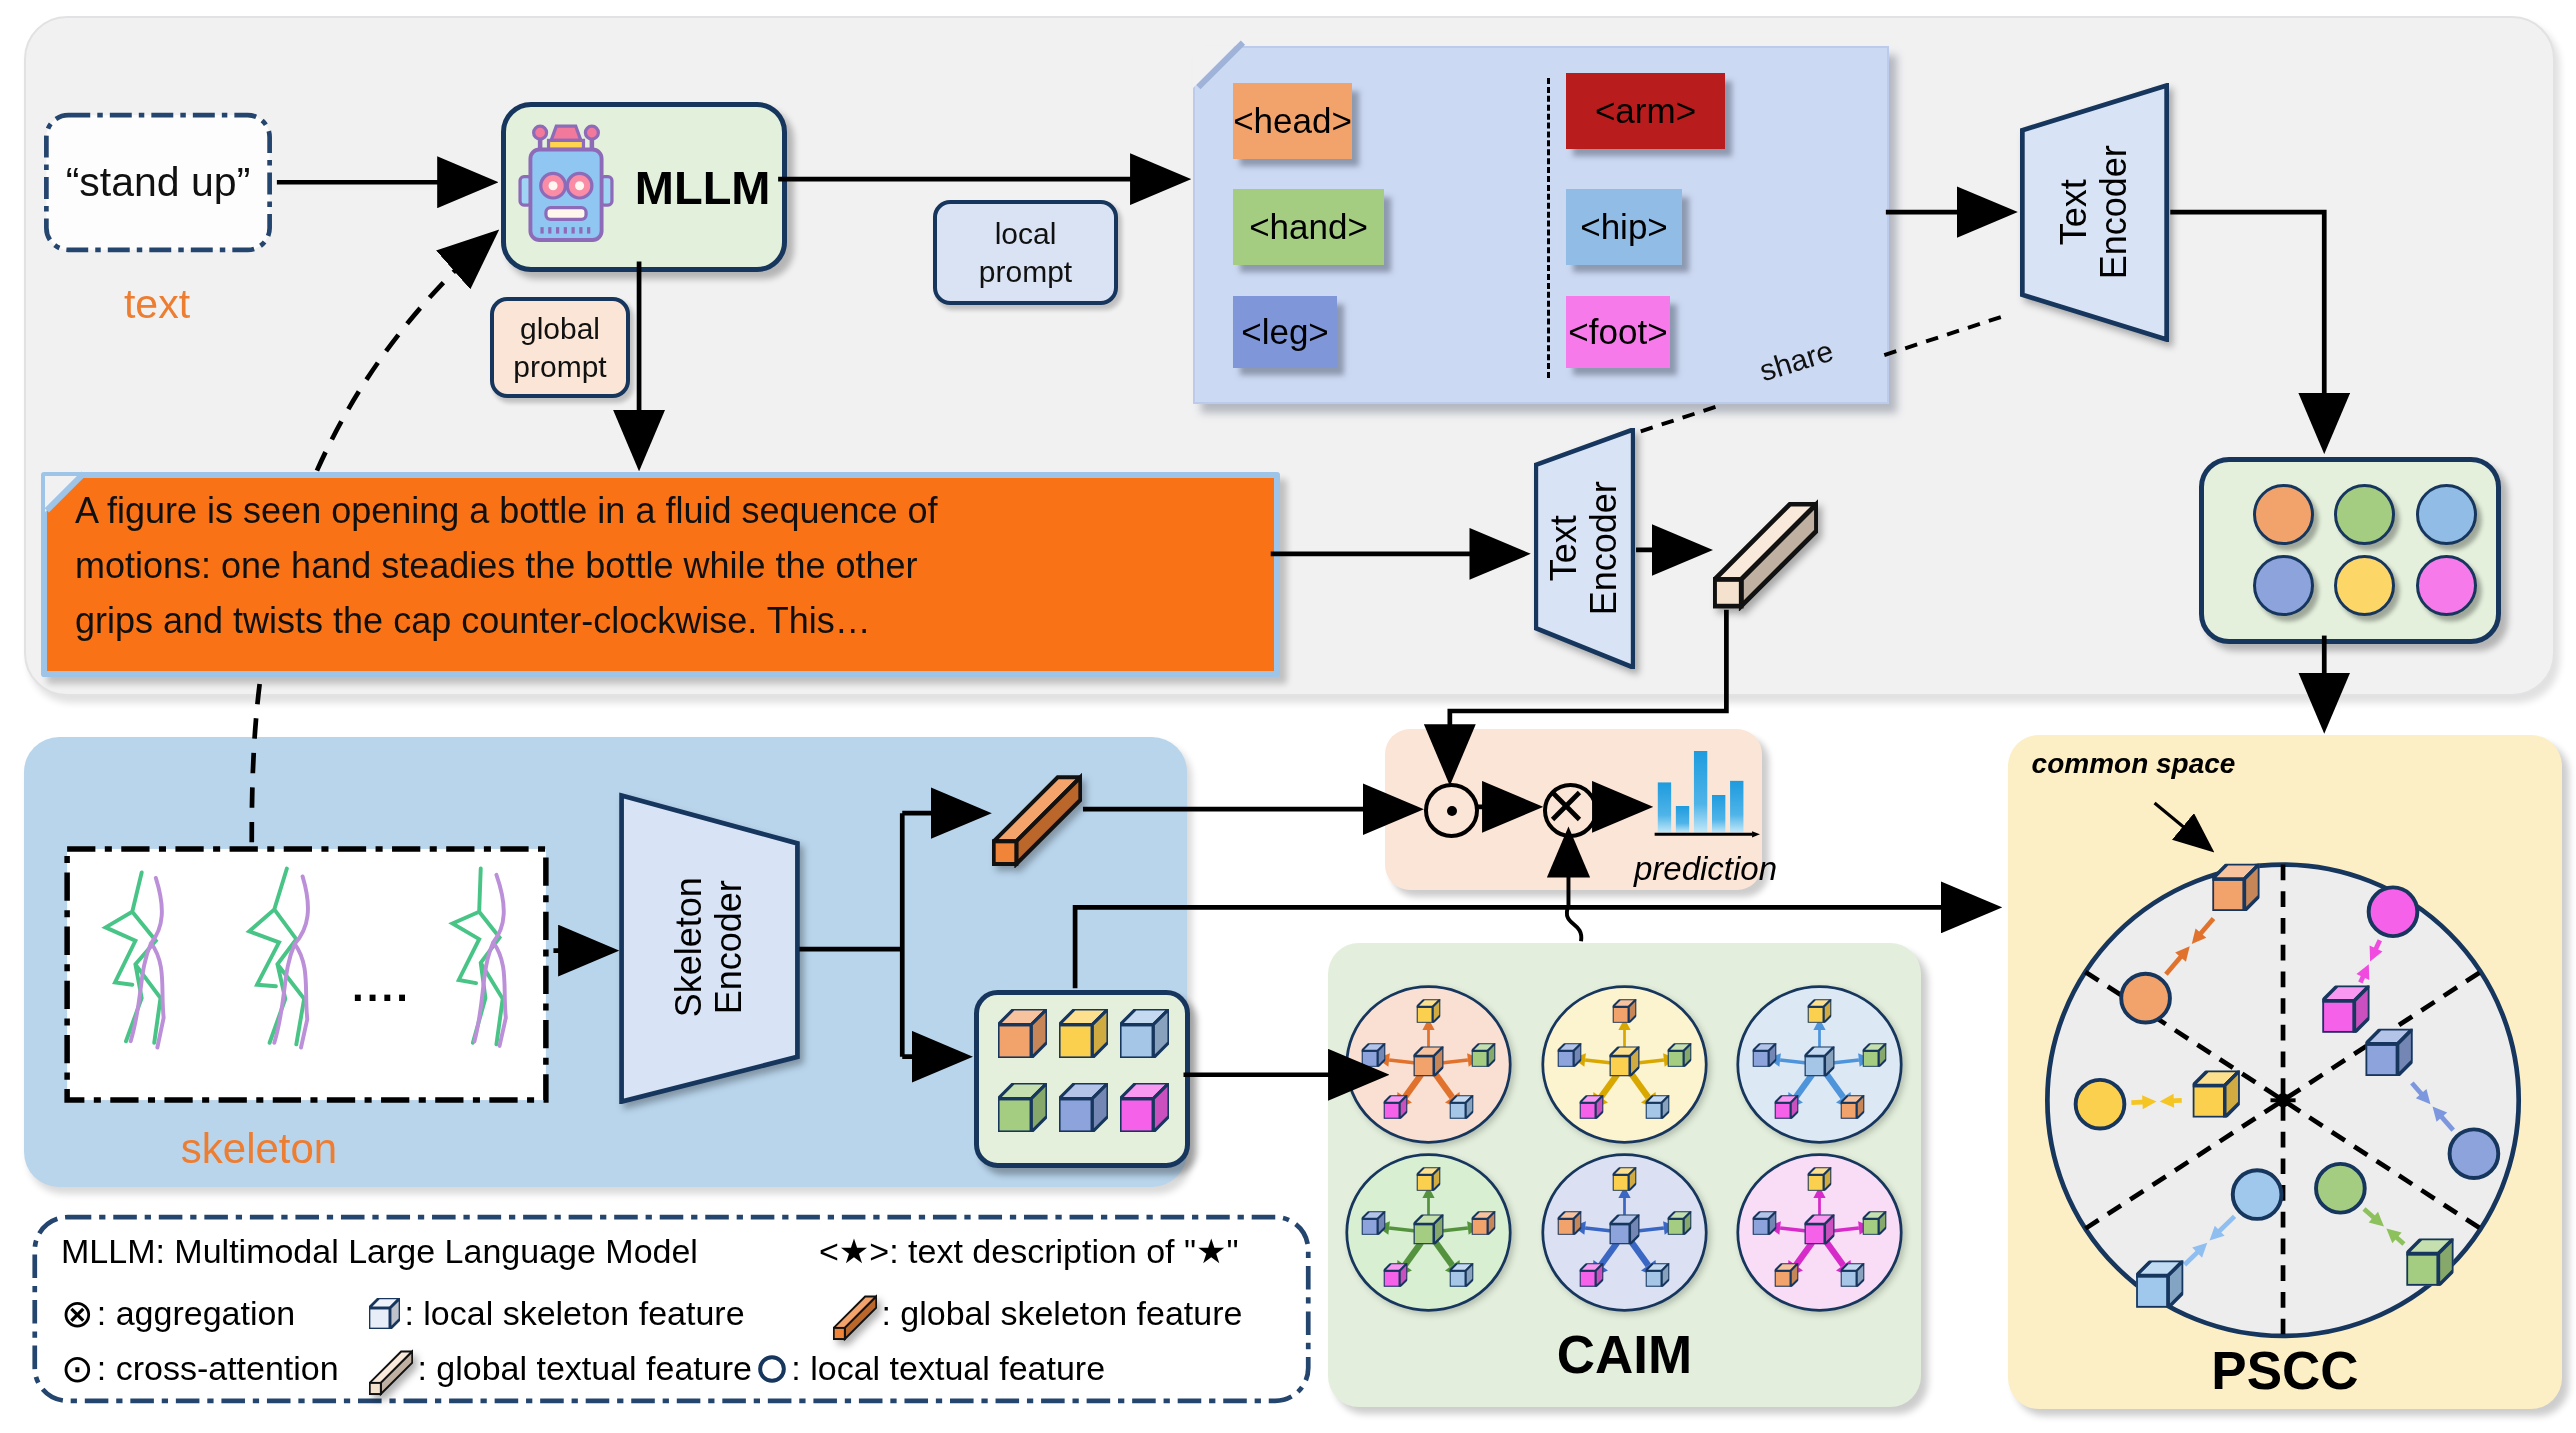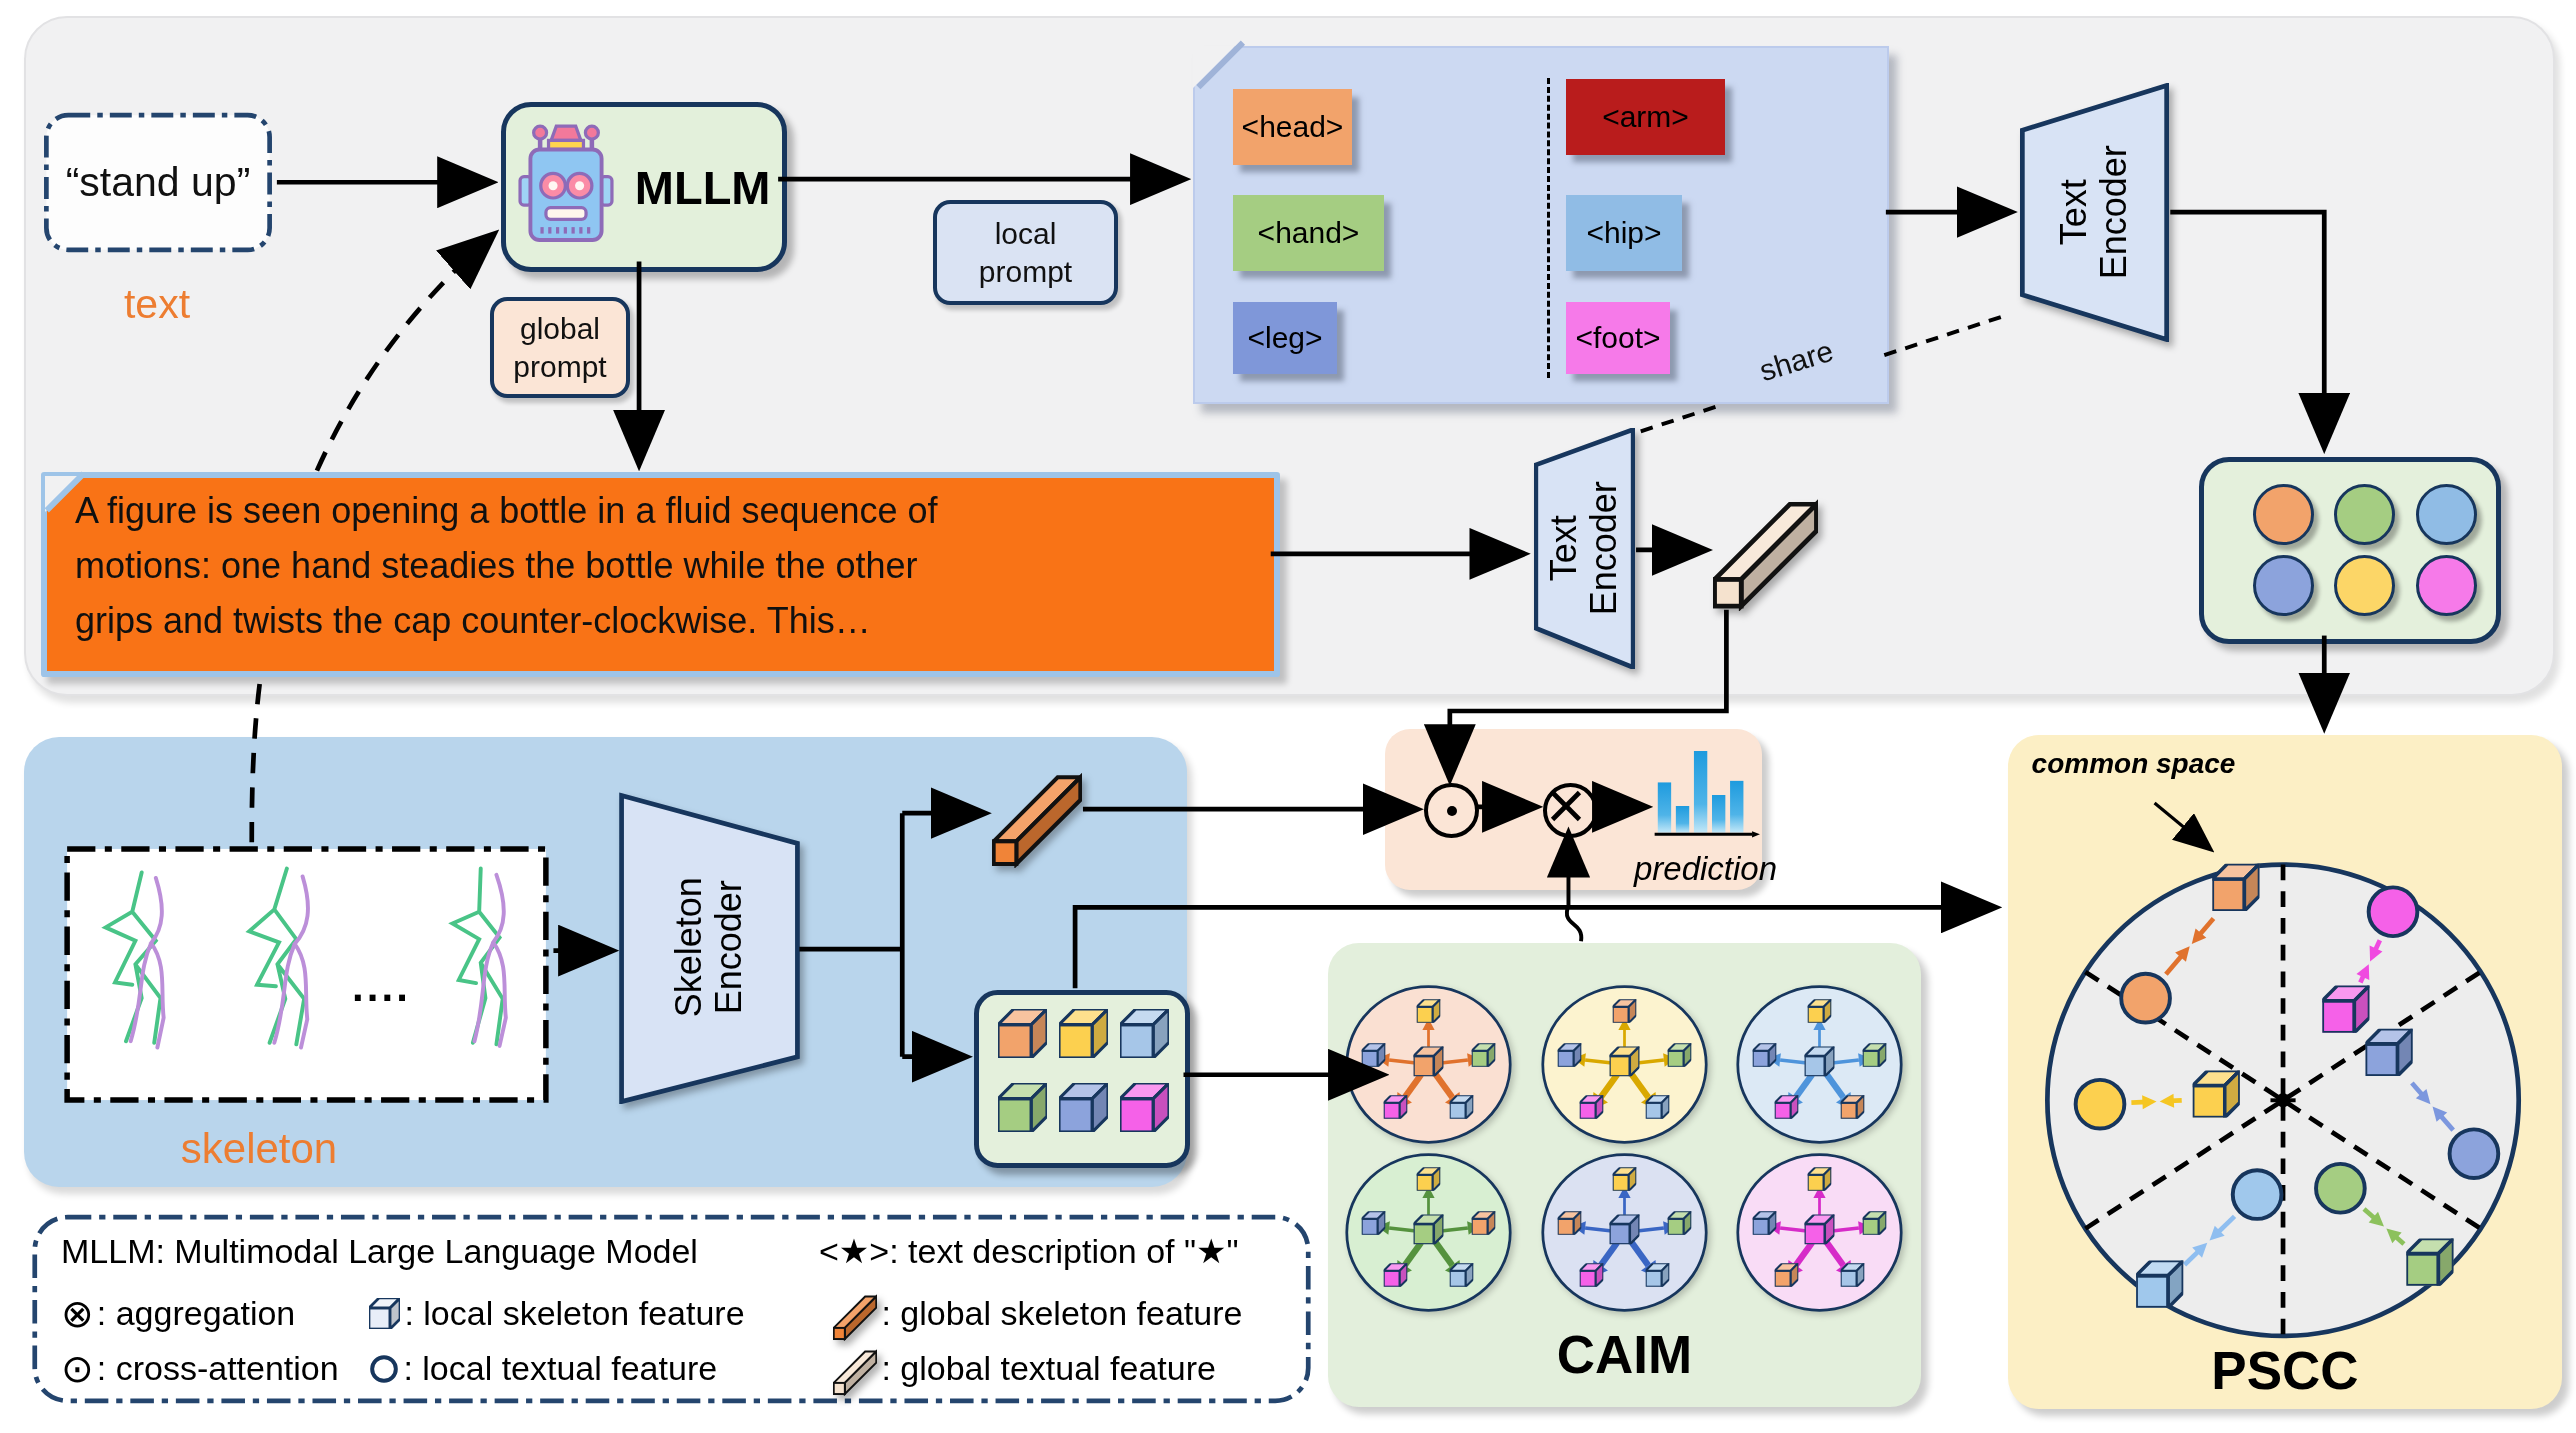--- a/index.html
+++ b/index.html
@@ -18,21 +18,21 @@
   #standup-box{left:43px;top:112px;width:230px;height:141px;z-index:3;}
   #standup-box .txt{position:absolute;left:0;top:0;width:100%;height:100%;display:flex;align-items:center;justify-content:center;font-size:41px;color:#111;}
   #text-label{left:94px;top:281px;width:126px;text-align:center;font-size:41px;color:#ED7D31;z-index:3;}
   #mllm-box{left:501px;top:102px;width:276px;height:160px;background:#E3F0DB;border:5.5px solid #17365D;border-radius:30px;box-shadow:6.3px 7px 6.3px rgba(0,0,0,.25);z-index:3;display:flex;align-items:center;}
   #mllm-label{font-size:47px;font-weight:bold;color:#000;margin-left:9.4px;}
   #global-prompt{left:490px;top:297px;width:132px;height:93px;background:#FBE5D6;}
   #local-prompt{left:933px;top:200px;width:177px;height:97px;background:#DAE3F3;}
   .prompt{position:absolute;border:4.7px solid #17365D;border-radius:17.3px;display:flex;flex-direction:column;align-items:center;justify-content:center;font-size:30px;line-height:1.25;color:#111;z-index:3;box-shadow:3.9px 4.7px 4.7px rgba(0,0,0,.2);}
   #token-panel{left:1193px;top:46px;width:692px;height:354px;background:#CCD9F2;border:2.4px solid #BCCBEC;box-shadow:7.9px 9.4px 7.9px rgba(90,100,120,.4);z-index:3;}
   #token-divider{position:absolute;left:352px;top:30px;height:300px;border-left:3.9px dashed #000;}
-  .token{position:absolute;display:flex;align-items:center;justify-content:center;font-size:30px;color:#000;box-shadow:7px 7.9px 5.5px rgba(80,90,110,.5);margin-top:6px;}
+  .token{position:absolute;display:flex;align-items:center;justify-content:center;font-size:35px;color:#000;box-shadow:7px 7.9px 5.5px rgba(80,90,110,.5);}
   .fold{position:absolute;top:-2.4px;left:-2.4px;border-top:42px solid #F1F1F2;border-right:42px solid transparent;}
   .fold-edge{position:absolute;left:-6.3px;top:14px;width:63px;height:5.5px;transform:rotate(-45deg);}
   .encoder{position:absolute;z-index:3;filter:drop-shadow(4.7px 5.5px 3.9px rgba(0,0,0,.3));}
   .enc-label{position:absolute;left:0;top:0;width:100%;height:100%;display:flex;align-items:center;justify-content:center;}
   .enc-label .inner{transform:rotate(-90deg);display:flex;flex-direction:column;align-items:center;line-height:1.12;font-size:36px;color:#000;}
   #share-label{left:1759px;top:344px;font-size:30px;color:#111;transform:rotate(-17deg);z-index:6;}
   #paragraph-box{left:41px;top:472px;width:1227px;height:193px;background:#f97316;border:6.3px solid #9EC4E8;border-radius:3.1px;z-index:3;box-shadow:6.3px 7px 6.3px rgba(0,0,0,.2);}
   #paragraph-text{position:absolute;left:28px;top:6.3px;width:1163px;font-size:36px;line-height:1.52;color:#101010;white-space:pre-line;}
   #circles-panel{left:2199px;top:457px;width:292px;height:177px;background:#E4F0DC;border:5.5px solid #17365D;border-radius:30px;z-index:3;box-shadow:6.3px 7px 6.3px rgba(0,0,0,.25);}
   .circ{position:absolute;border-radius:50%;border:3.9px solid #17365D;box-shadow:4.7px 5.5px 4.7px rgba(0,0,0,.3);}
@@ -777,37 +777,37 @@
   </svg>
           </span>
           <span>: global skeleton feature</span>
         </div>
       </div>
     <div class="legend-row" style="top:127px;" id="legend-row3">
         <div class="lg-group" style="width: 303px;">
           <span class="legend-glyph">⊙</span>
           <span>: cross-attention</span>
         </div>
+        <div class="lg-group">
+          <span class="lg-icon">
+            <svg width="44" height="55" viewBox="0 0 134 168" style="filter:drop-shadow(4.7px 5.5px 3.9px rgba(0,0,0,.3));">
+    <polygon points="2,128 98,32 132,32 36,128" fill="rgb(248,233,218)" stroke="#111" stroke-width="6"></polygon>
+    <polygon points="36,128 132,32 132,66 36,162" fill="rgb(191,176,161)" stroke="#111" stroke-width="6"></polygon>
+    <rect x="2" y="128" width="34" height="34" fill="#F5E2CE" stroke="#111" stroke-width="6"></rect>
+  </svg>
+          </span>
+          <span>: global textual feature</span>
+        </div>
         <div class="lg-group" style="width: 464px;">
           <span class="lg-icon">
             <svg width="30" height="30" viewBox="0 0 38 38">
               <circle cx="19" cy="19" r="15" fill="#fff" stroke="#17365D" stroke-width="5"></circle>
             </svg>
           </span>
           <span>: local textual feature</span>
-        </div>
-        <div class="lg-group">
-          <span class="lg-icon">
-            <svg width="44" height="55" viewBox="0 0 134 168" style="filter:drop-shadow(4.7px 5.5px 3.9px rgba(0,0,0,.3));">
-    <polygon points="2,128 98,32 132,32 36,128" fill="rgb(248,233,218)" stroke="#111" stroke-width="6"></polygon>
-    <polygon points="36,128 132,32 132,66 36,162" fill="rgb(191,176,161)" stroke="#111" stroke-width="6"></polygon>
-    <rect x="2" y="128" width="34" height="34" fill="#F5E2CE" stroke="#111" stroke-width="6"></rect>
-  </svg>
-          </span>
-          <span>: global textual feature</span>
         </div>
       </div>
   </div>
 
   <svg id="connectors" width="2576" height="1433" viewBox="0 0 3278 1824">
     <defs>
       <marker id="arr" markerWidth="13" markerHeight="11" refX="11" refY="5.5" orient="auto">
         <path d="M0,0 L13,5.5 L0,11 Z" fill="#000"></path>
       </marker>
     </defs>

